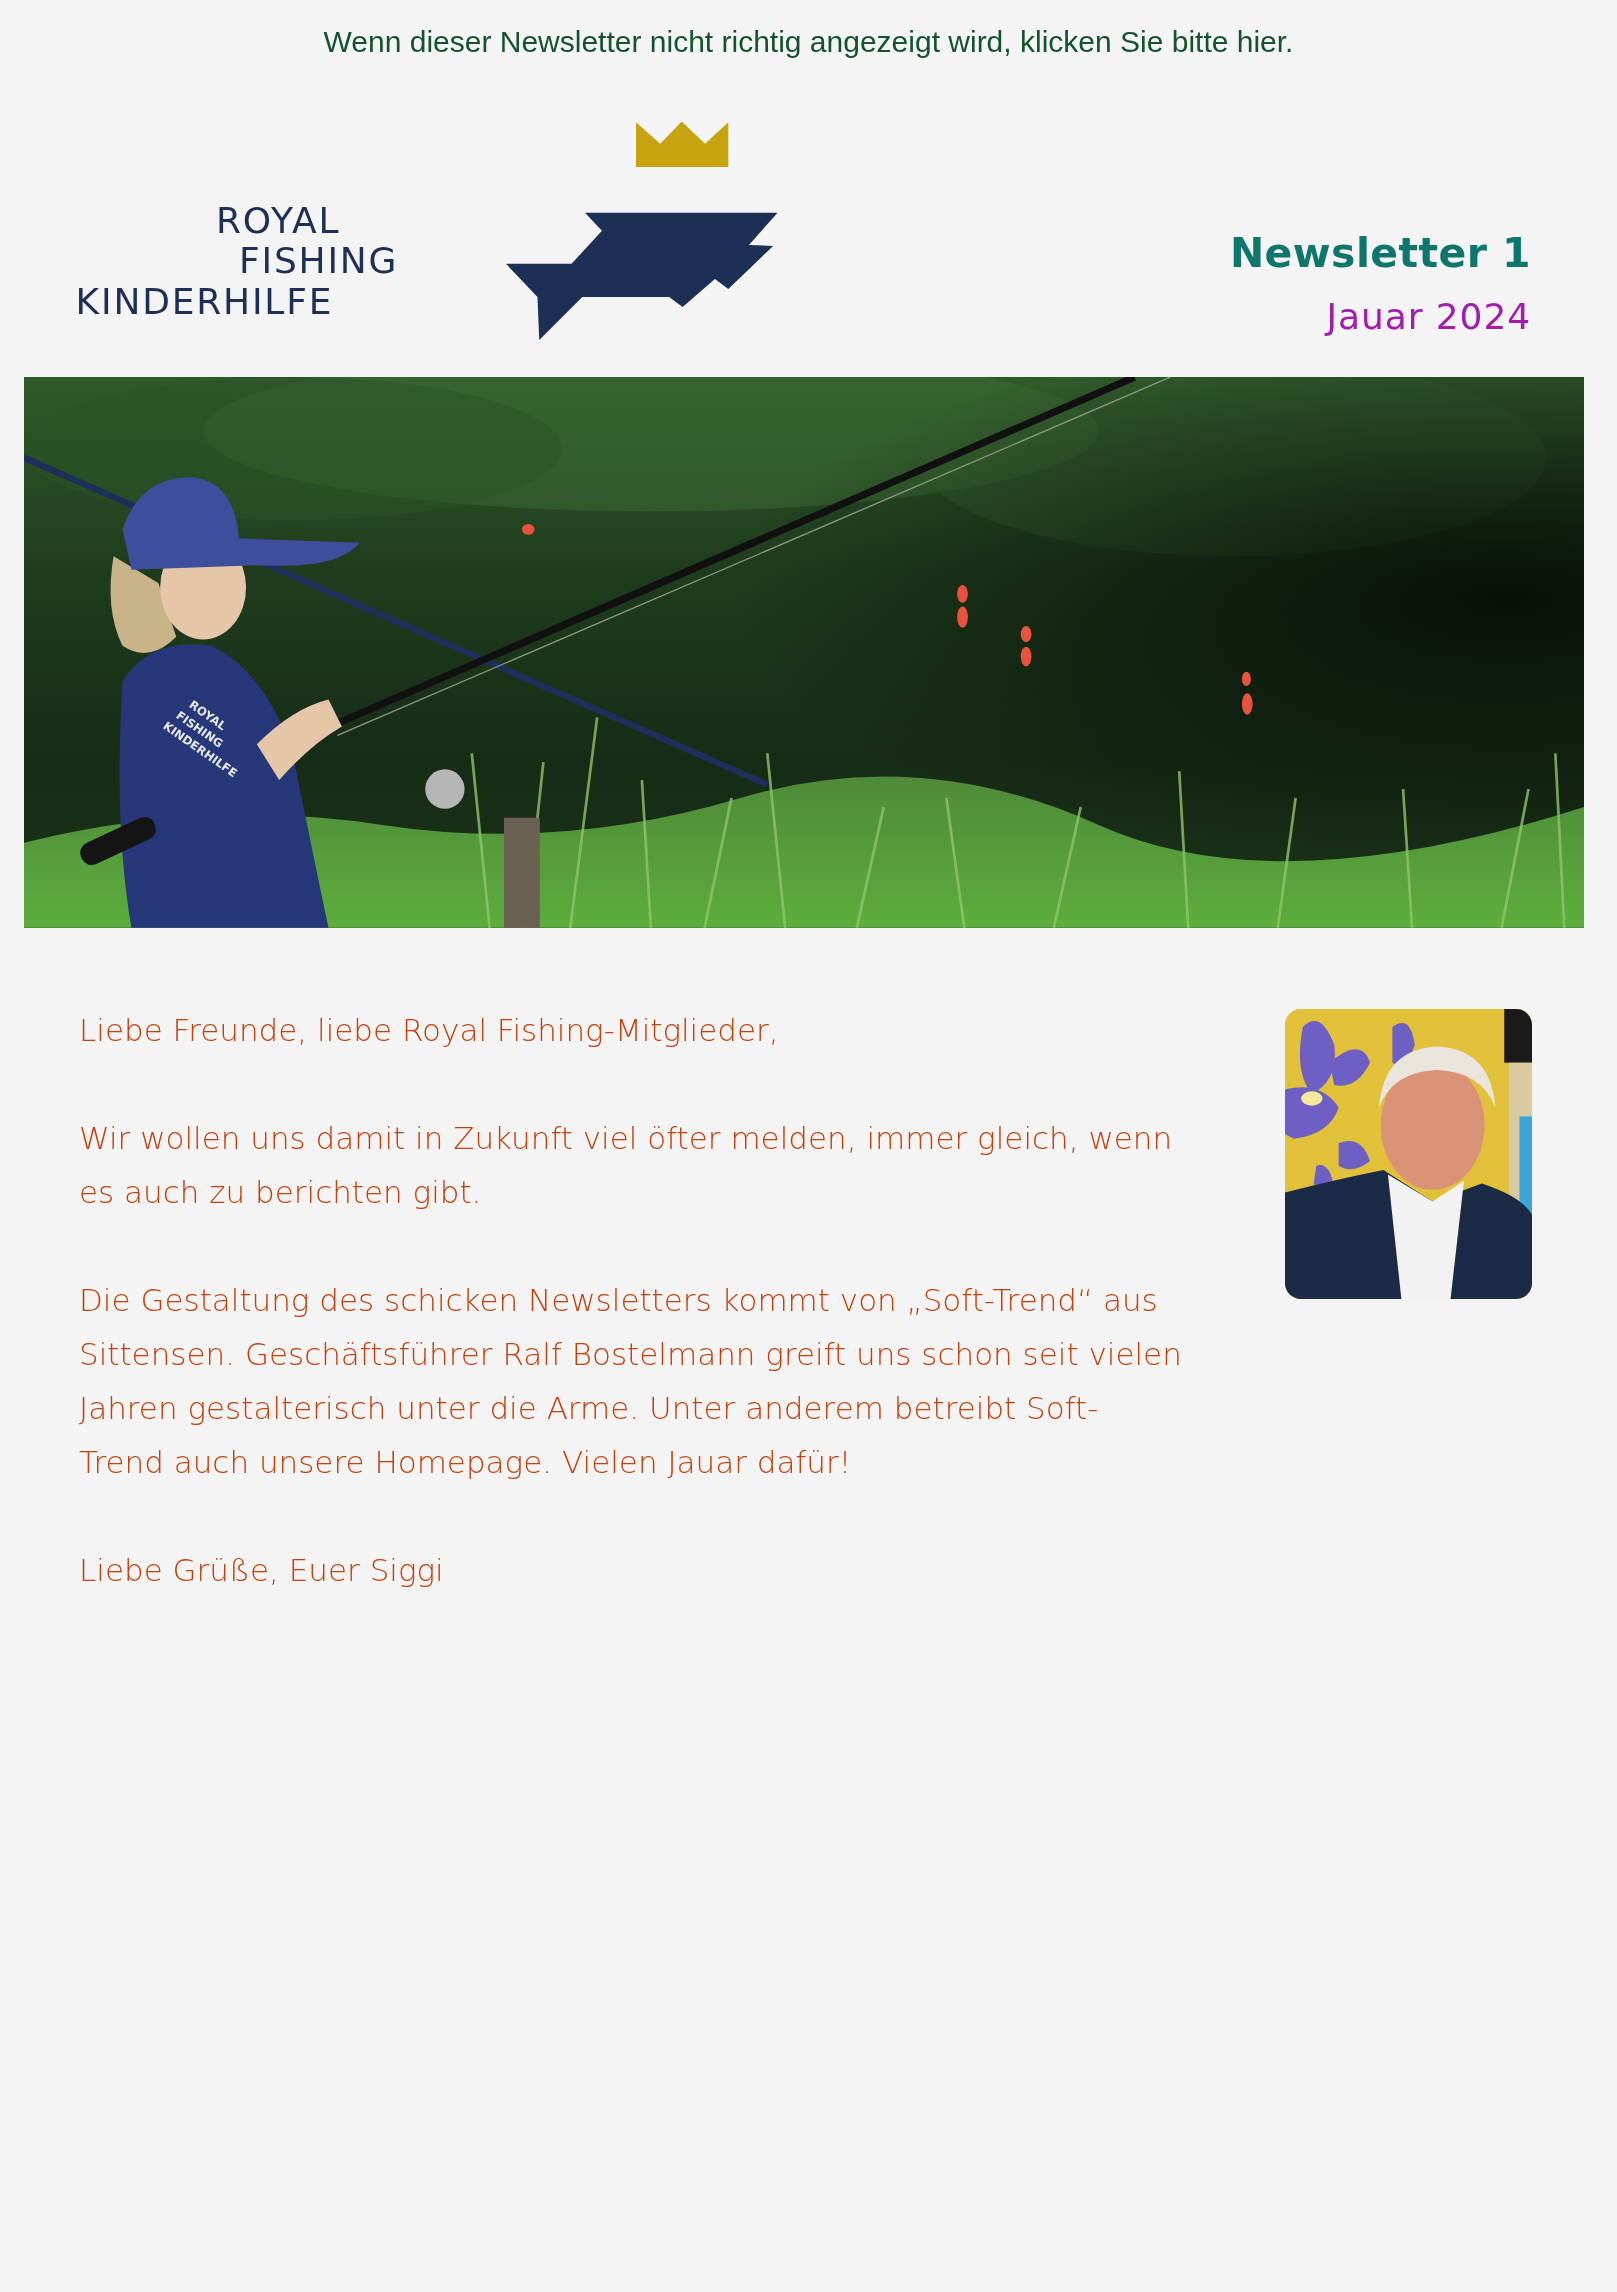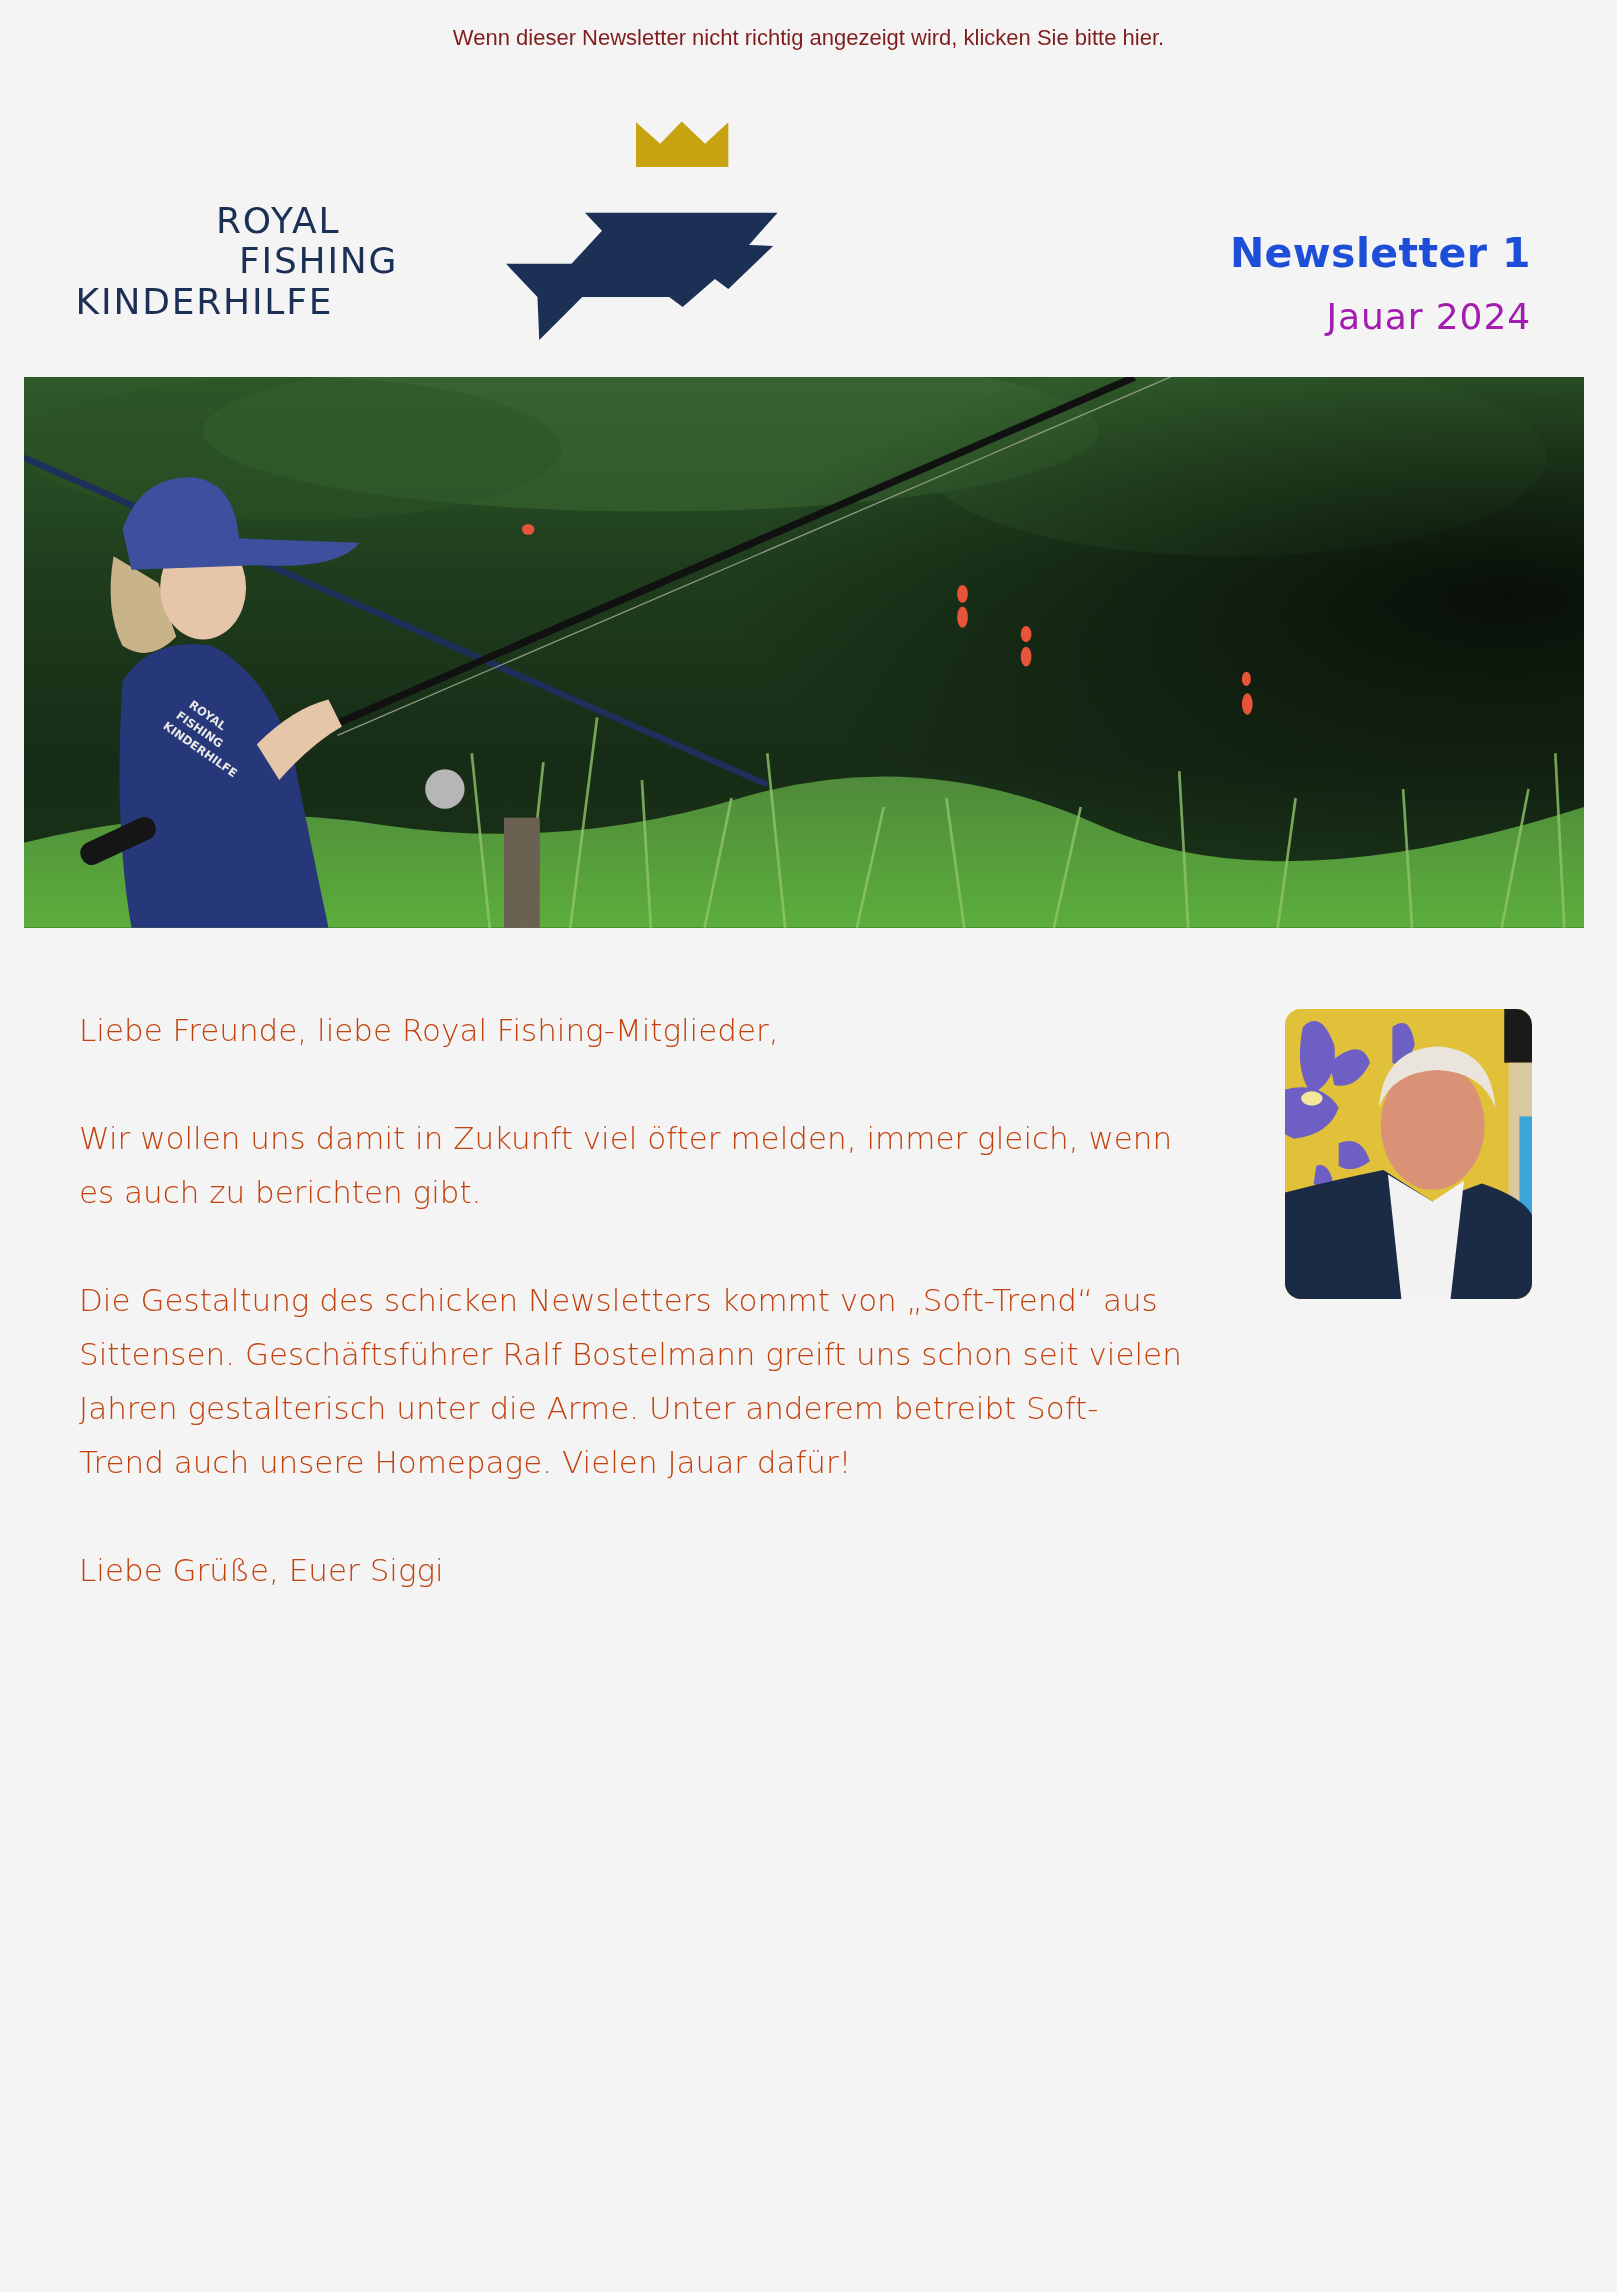--- a/index.html
+++ b/index.html
@@ -2,35 +2,35 @@
 <html style="font-size:14.3px"><head>
 <meta charset="utf-8">
 <style>
   html, body { margin:0; padding:0; }
   body {
     width:1617px; height:2293px; background:#f4f4f4; position:relative; overflow:hidden;
     font-family:"DejaVu Sans", sans-serif;
   }
   .preheader {
     position:absolute; top:25px; left:0; width:1617px; text-align:center;
-    font-family:"Liberation Sans", sans-serif; font-size:22px; color:#7f1d1d;
+    font-family:"Liberation Sans", sans-serif; font-size:30px; color:#14532d;
     text-decoration:none; cursor:pointer;
   }
   .logo-text {
     position:absolute; left:72px; top:201px; width:367px;
     font-family:"DejaVu Sans", sans-serif; font-weight:500; color:#1c2f54;
     font-size:36px; line-height:40px; letter-spacing:1.8px;
   }
   .logo-text .l1 { position:absolute; left:144px; top:0; white-space:nowrap; }
   .logo-text .l2 { position:absolute; left:167px; top:40px; white-space:nowrap; }
   .logo-text .l3 { position:absolute; left:3.6px; top:81px; white-space:nowrap; }
   .logo-mark { position:absolute; left:497px; top:116px; width:296px; height:233px; }
   .nl-title {
     position:absolute; right:86px; top:229px; text-align:right;
-    font-family:"DejaVu Sans", sans-serif; font-weight:bold; font-size:41px; color:#1d4ed8;
+    font-family:"DejaVu Sans", sans-serif; font-weight:bold; font-size:41px; color:#0f766e;
     letter-spacing:0.4px;
   }
   .nl-date {
     position:absolute; right:86px; top:296px; text-align:right;
     font-family:"DejaVu Sans", sans-serif; font-weight:normal; font-size:36px; color:#a21caf;
     letter-spacing:0.9px;
   }
   .hero {
     position:absolute; left:24px; top:377px; width:1560px; height:551px; overflow:hidden;
     background:#1e3a1c;

